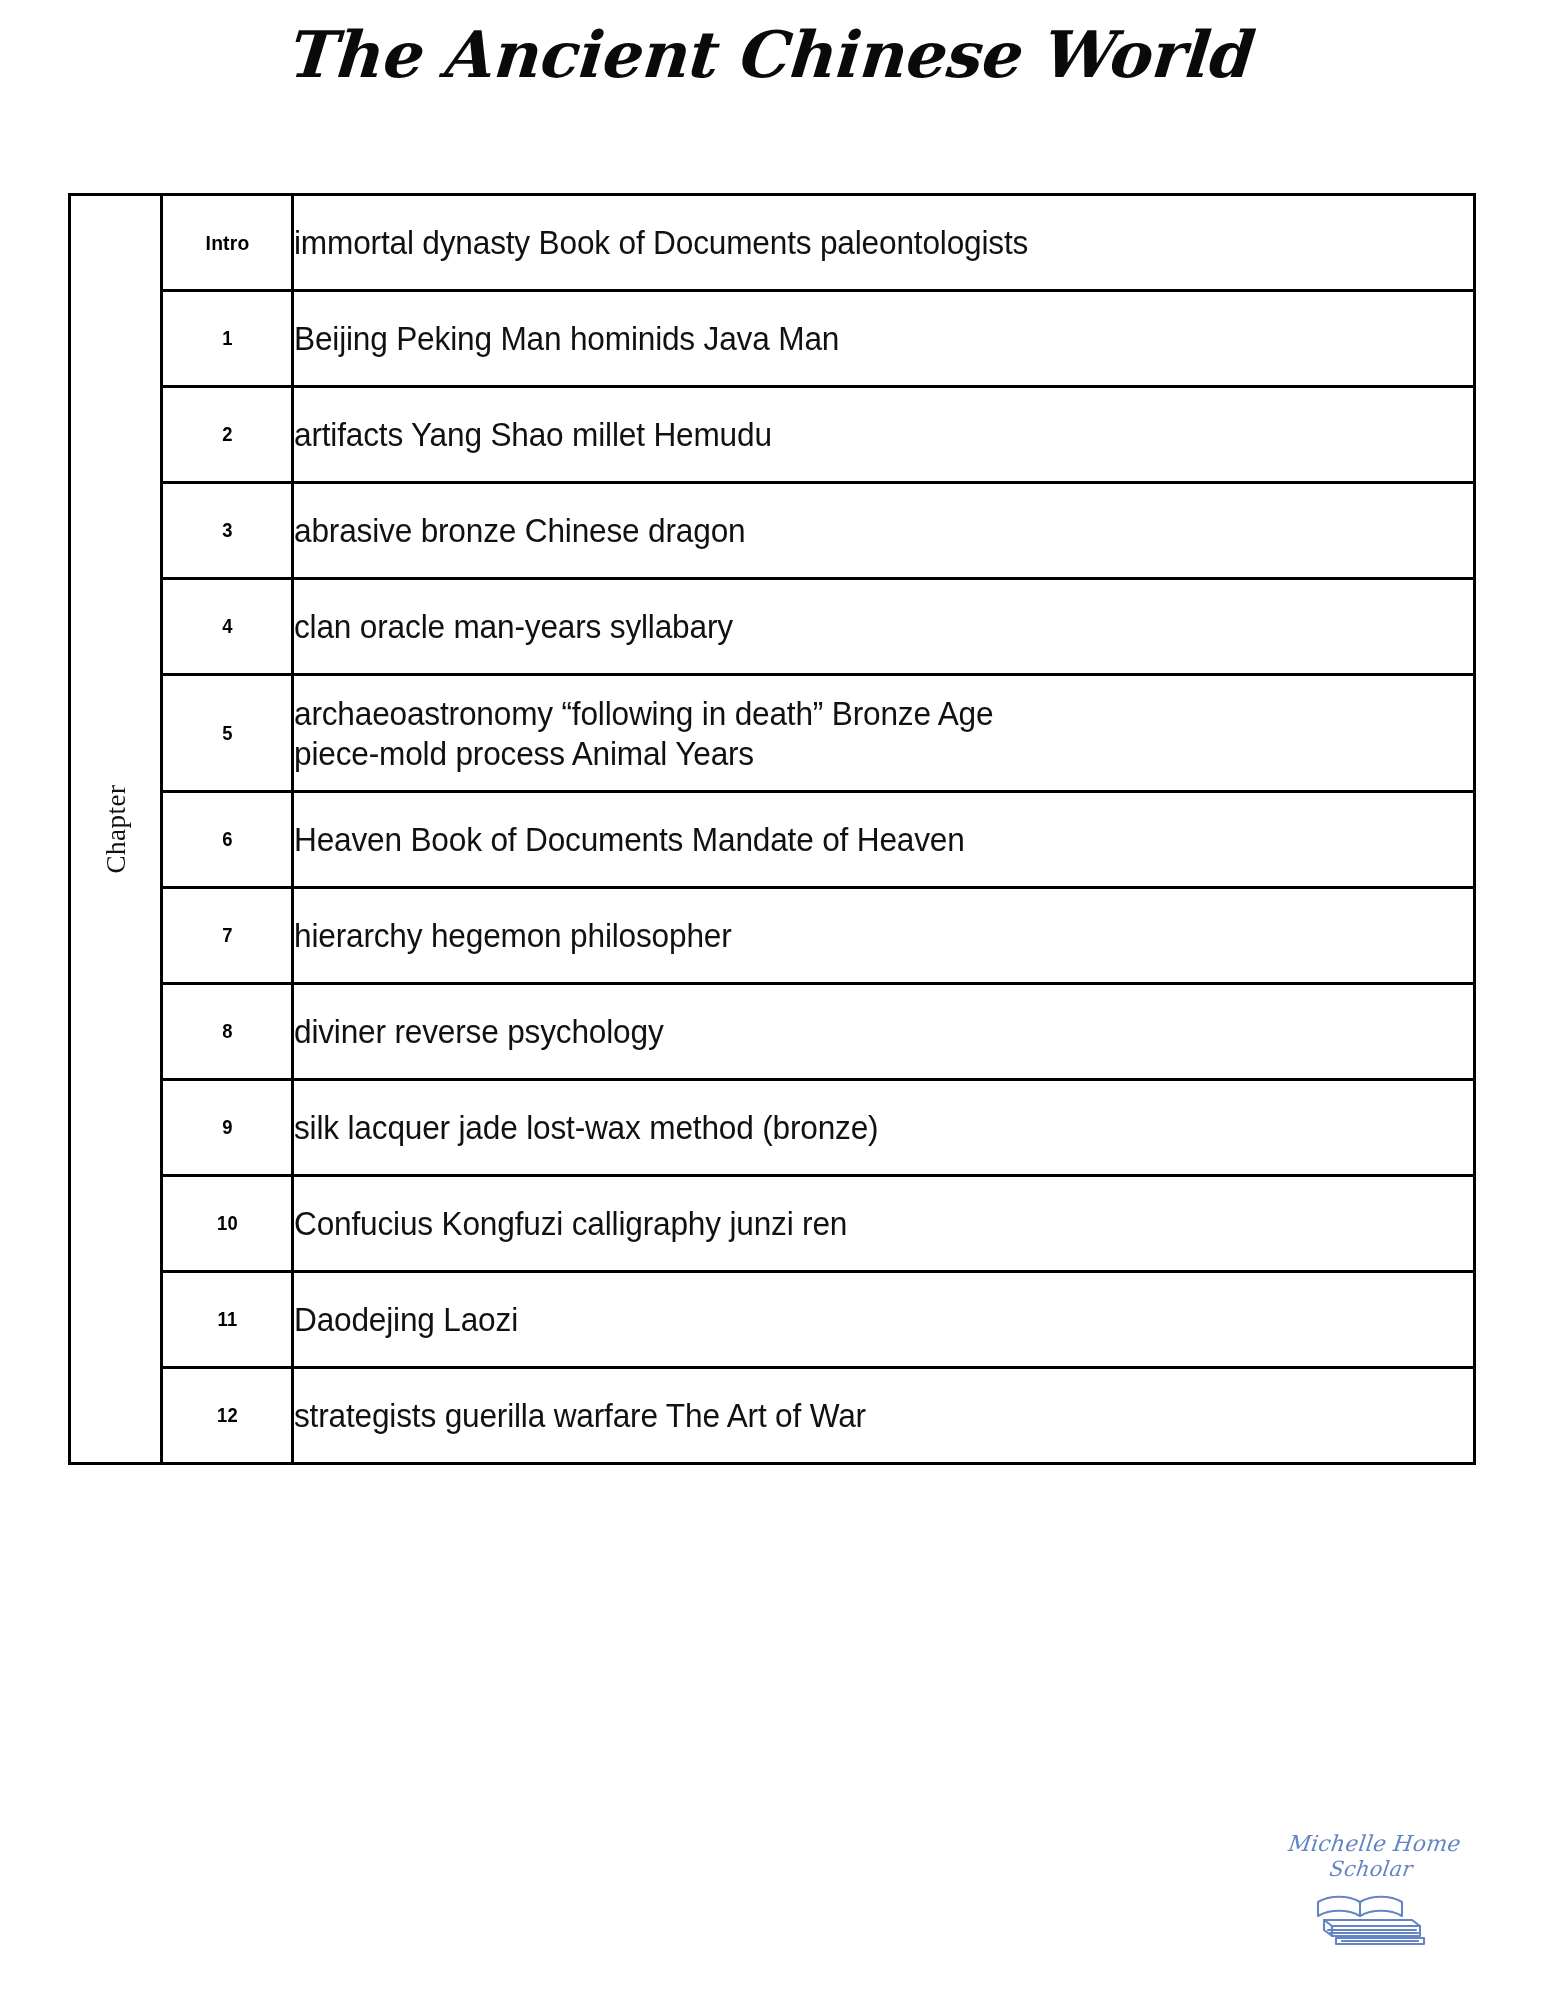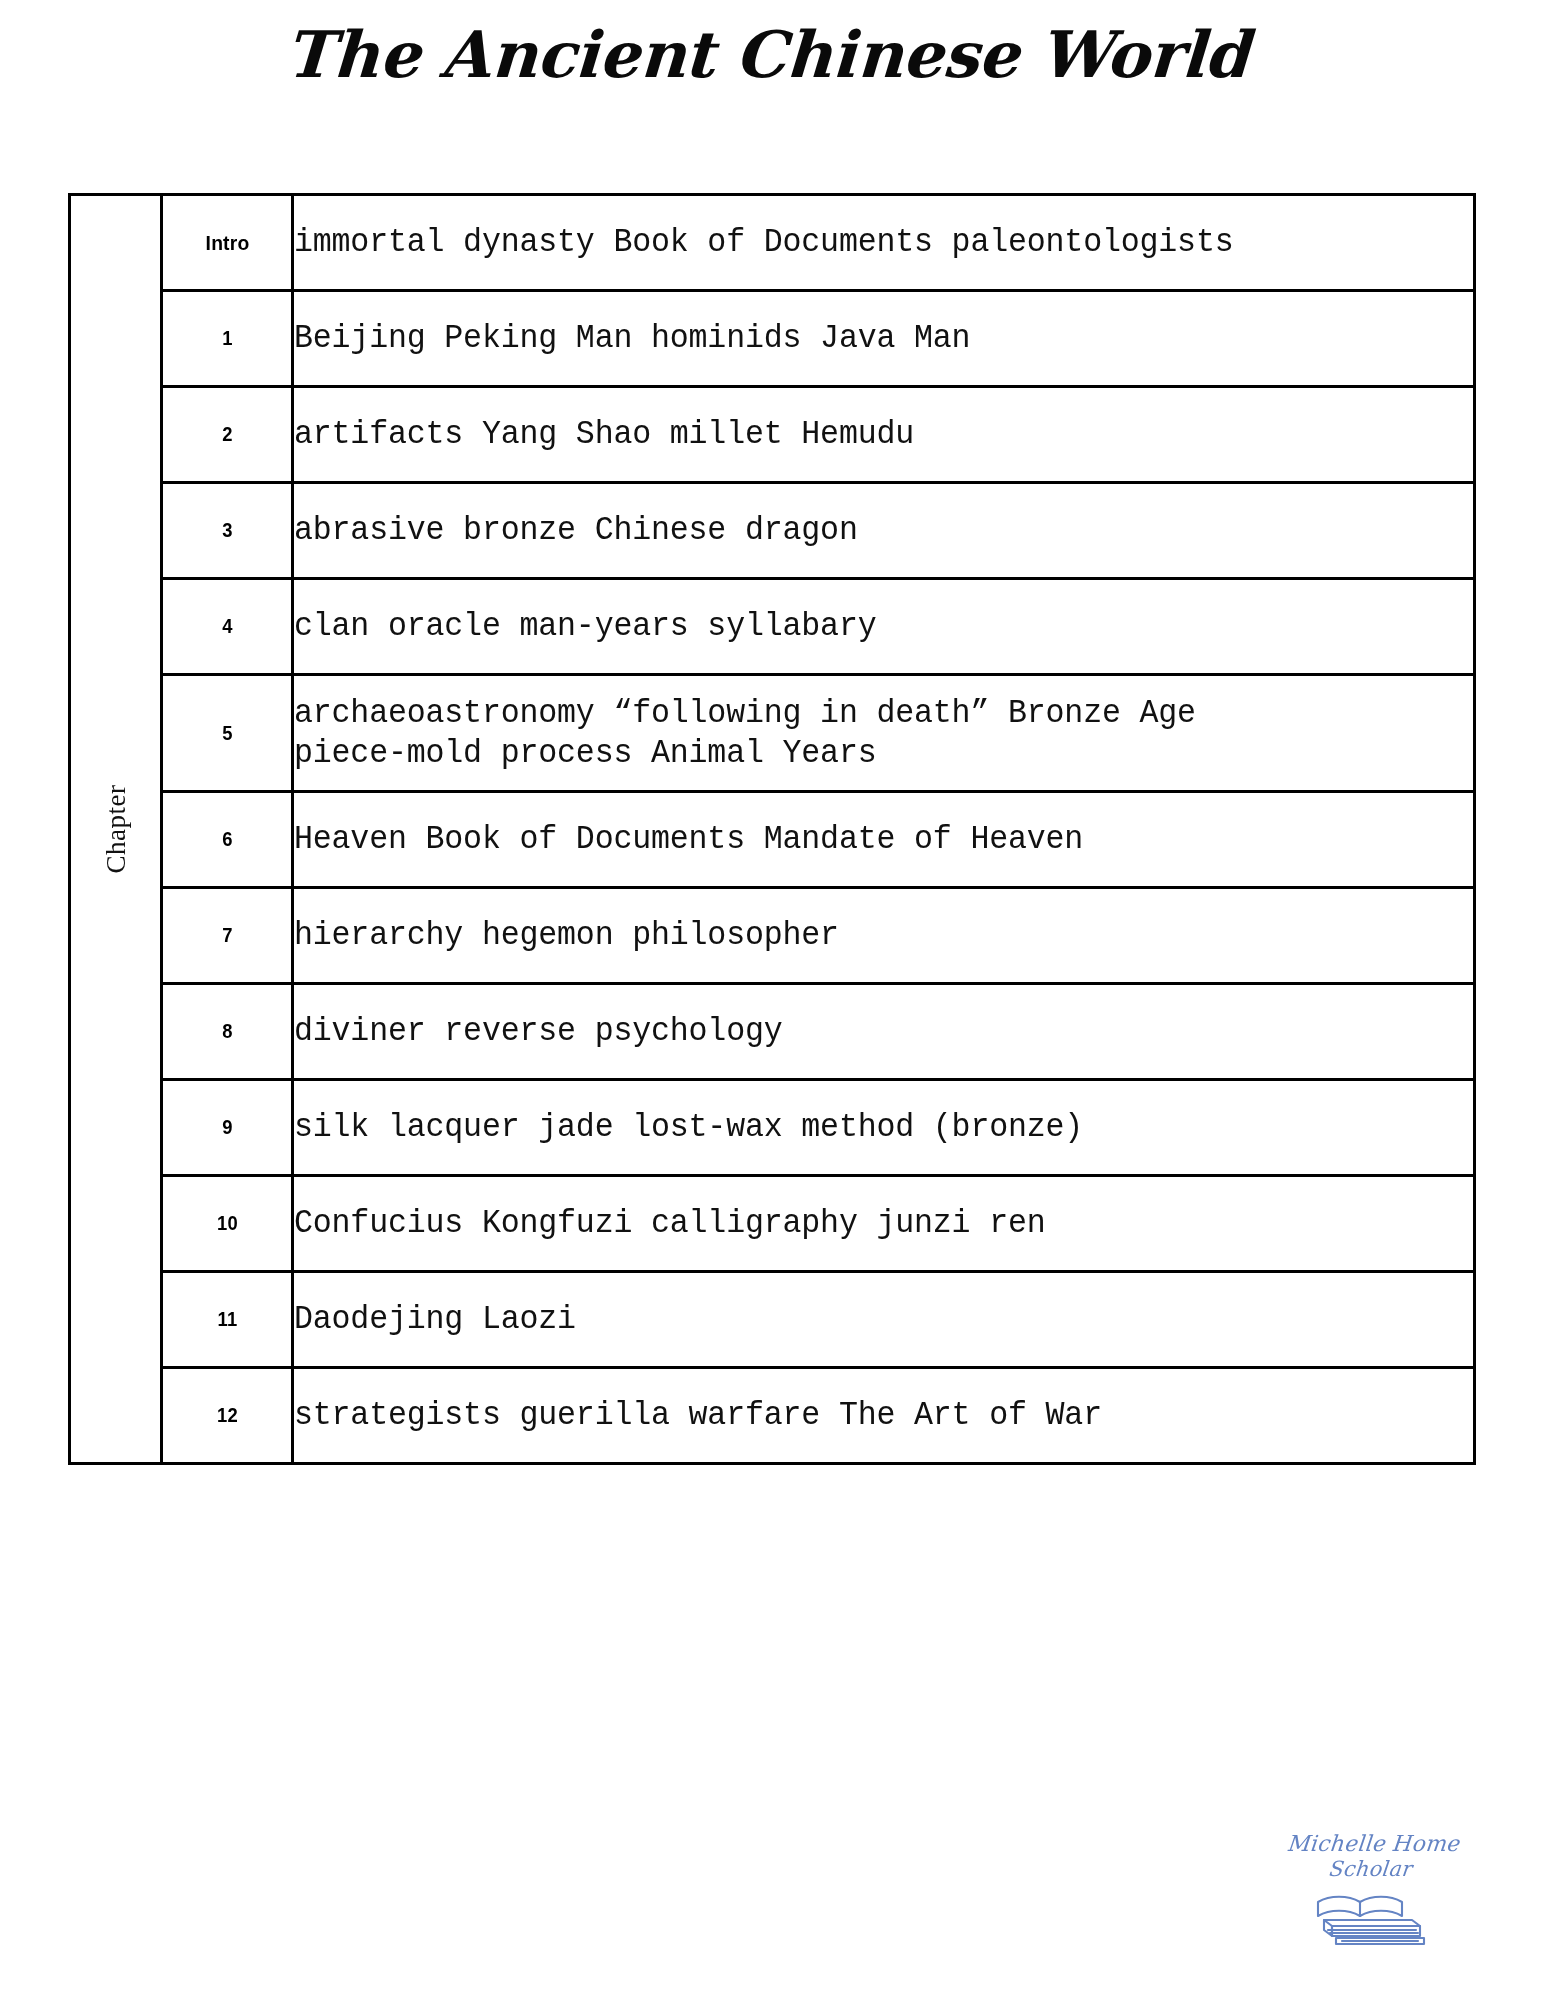--- a/index.html
+++ b/index.html
@@ -90,21 +90,21 @@
     font-weight: 700;
     font-size: 20px;
     letter-spacing: 0.2px;
     color: #000;
     transform: scaleX(0.92);
   }
   td.chap-num.intro { font-size: 21px; }
 
   td.terms {
     padding: 0 0 0 22px;
-    font-family: Liberation Mono, monospace;
+    font-family: Liberation Sans, sans-serif;
     font-weight: 300;
     font-size: 34px;
     line-height: 1.18;
     color: #111;
     letter-spacing: -0.2px;
   }
   td.terms .line {
     display: block;
     transform: scaleX(0.93);
     transform-origin: left center;

